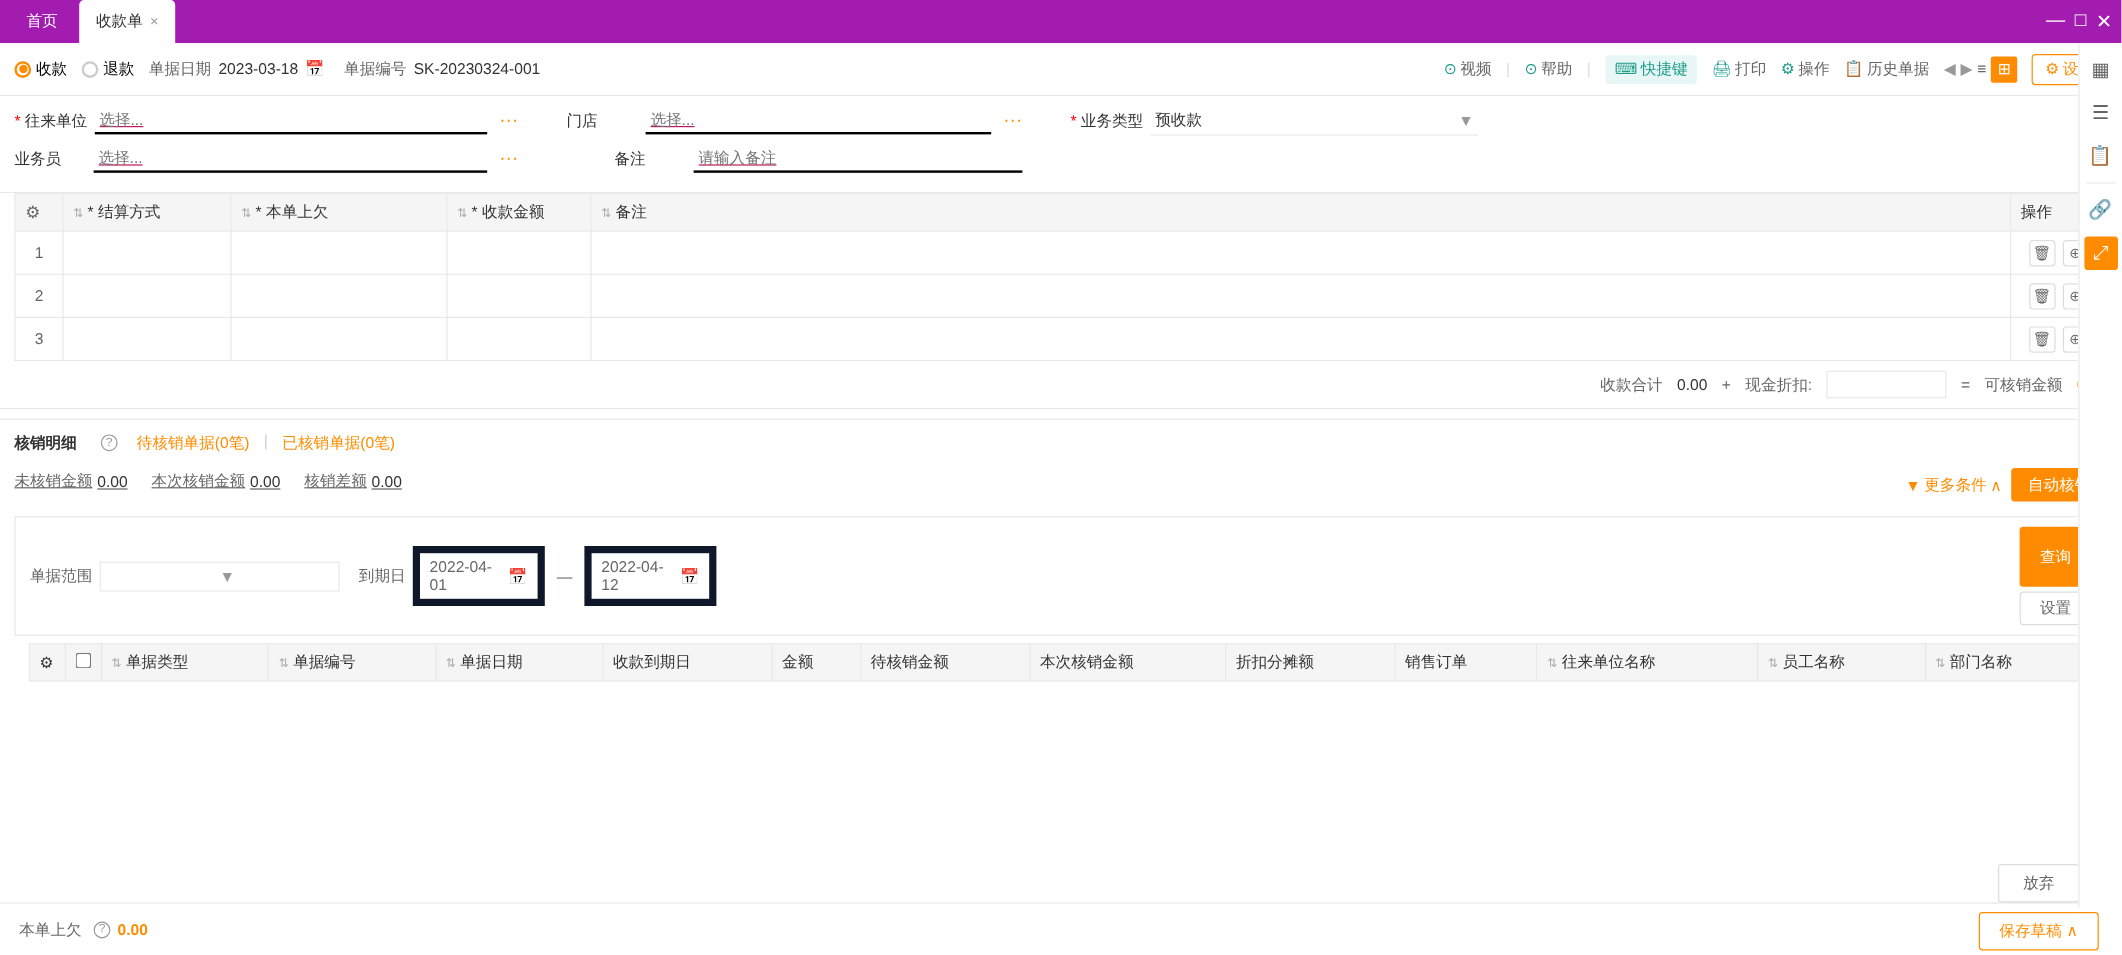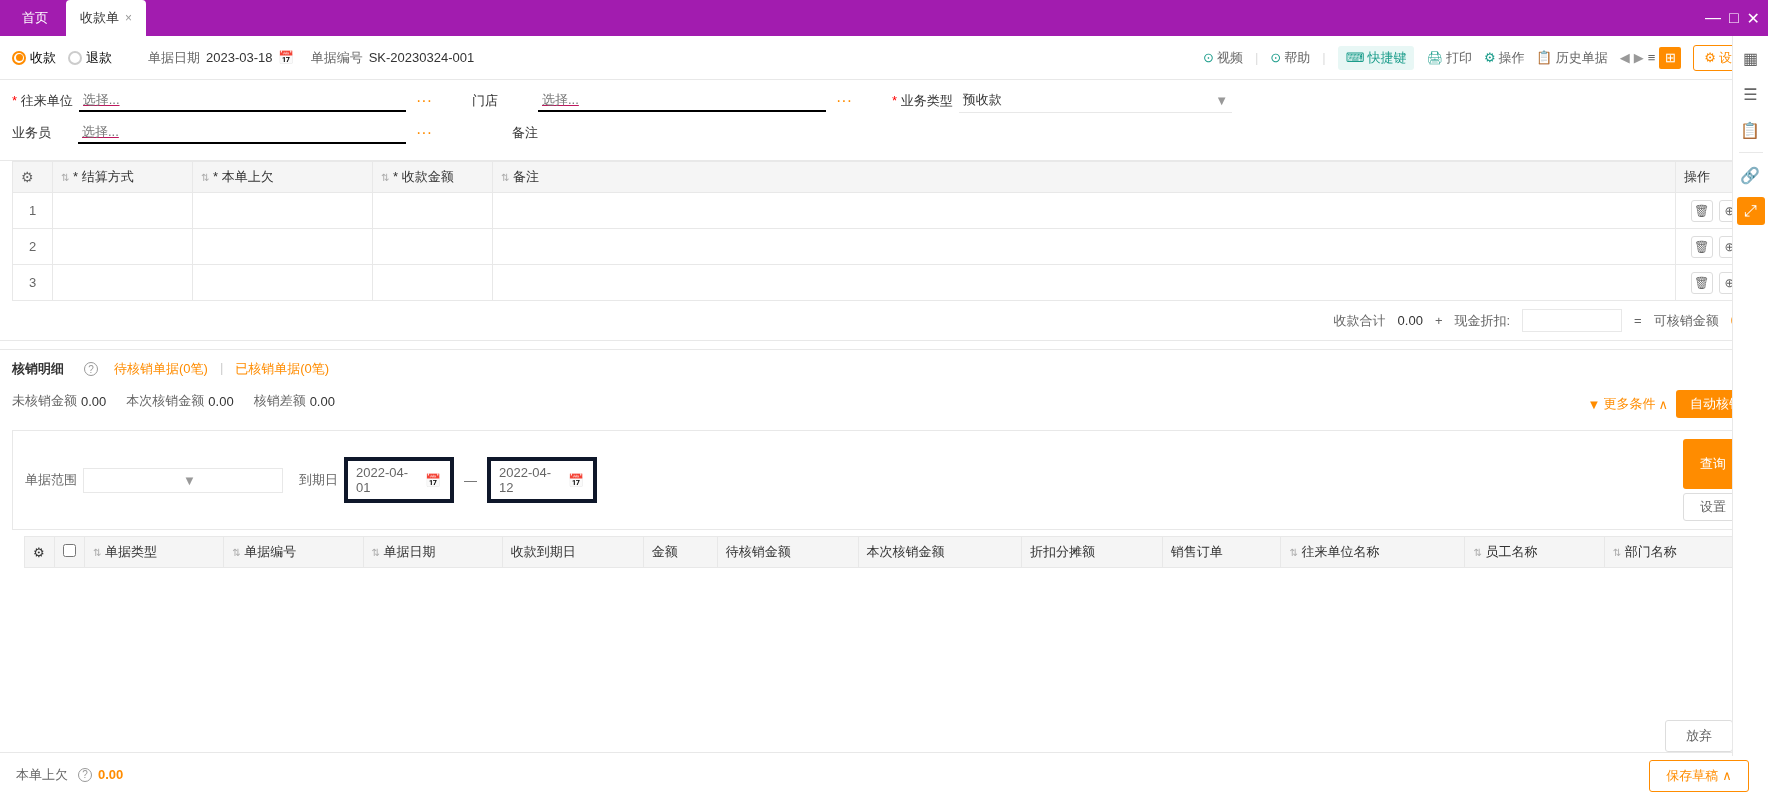--- a/index.html
+++ b/index.html
@@ -67,21 +67,21 @@
       align-items: center;
       padding: 8px 12px;
       border-bottom: 1px solid #e8e8e8;
       background: #fff;
       height: 44px;
     }
     .radio-group {
       display: flex;
       align-items: flex-end;
       gap: 12px;
-      margin-right: 36px;
+      margin-right: 12px;
     }
     .radio-item {
       display: flex;
       align-items: center;
       gap: 4px;
       cursor: pointer;
     }
     .radio-dot {
       width: 14px;
       height: 14px;
@@ -319,20 +319,21 @@
       cursor: pointer;
       font-size: 13px;
     }
     .verify-info {
       display: flex;
       align-items: center;
       gap: 20px;
       padding: 6px 0;
       color: #666;
       margin-bottom: 6px;
+      text-decoration: underline;
     }
     .verify-info-item { display: flex; align-items: center; gap: 4px; }
     .verify-info-val { color: #333; }
     .verify-actions {
       margin-left: auto;
       display: flex;
       align-items: center;
       gap: 8px;
     }
     .btn-more-filter {
@@ -373,21 +374,21 @@
       border: 1px solid #e8e8e8;
       padding: 4px 8px;
       min-width: 160px;
       display: flex;
       align-items: center;
       cursor: pointer;
       background: #fff;
     }
     .filter-select span { flex: 1; }
     .filter-date-input {
-      border: 4px solid #0f172a;
+      border: 6px solid #0f172a;
       padding: 4px 8px;
       width: 110px;
       background: #fff;
       display: flex;
       align-items: center;
       gap: 4px;
       cursor: pointer;
     }
     .filter-btn-group {
       margin-left: auto;
@@ -648,20 +649,21 @@
     <div class="form-row">
       <div class="form-field" style="max-width:420px;">
         <label>业务员</label>
         <input class="form-input" type="text" placeholder="选择..." style="">
         <span class="more-btn">···</span>
       </div>
       <div class="field-separator"></div>
       <div class="field-separator"></div>
       <div class="form-field" style="max-width:340px;">
         <label>备注</label>
+        <input class="form-input" type="text" placeholder="请输入备注" style="">
       </div>
     </div>
   </div>
 
   <div class="data-table-wrap">
     <table class="data-table">
       <thead>
         <tr>
           <th class="col-settings">
             <span class="gear-icon">⚙</span>

